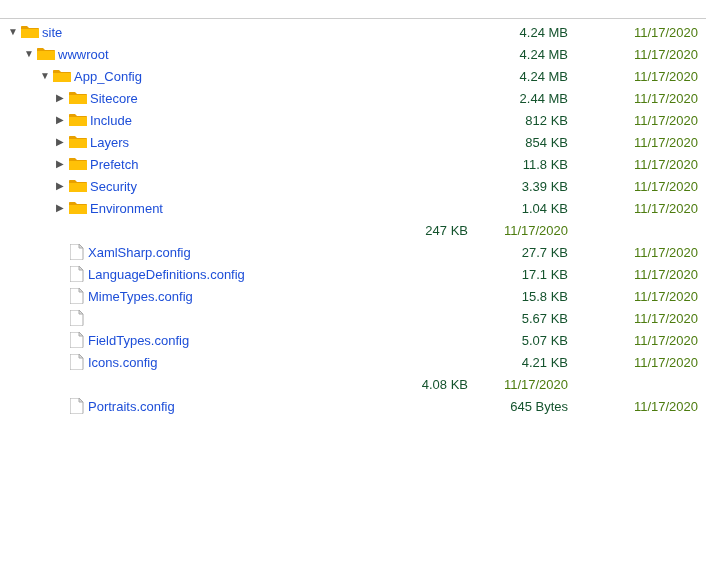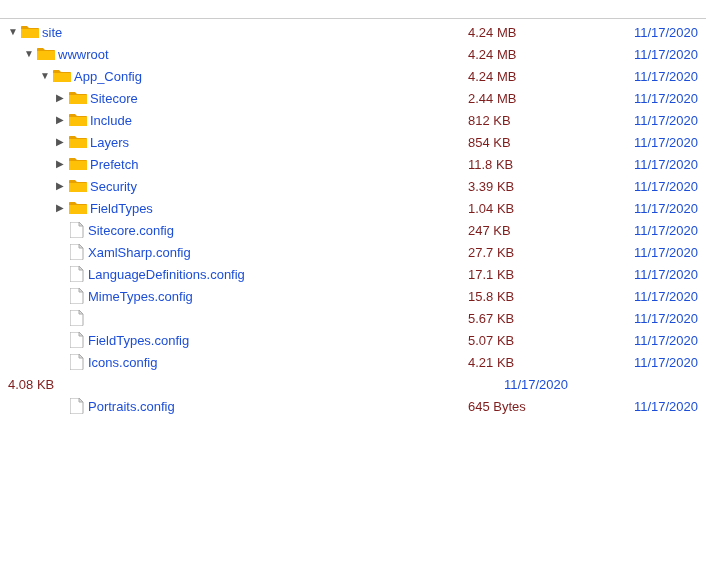--- a/index.html
+++ b/index.html
@@ -32,22 +32,22 @@
       grid-template-columns: 1fr 100px 130px;
       padding: 2px 8px;
       align-items: center;
       min-height: 22px;
     }
     .name-cell {
       display: flex;
       align-items: center;
       gap: 3px;
     }
-    .size-cell { text-align: left; color: #7f1d1d; }
-    .date-cell { text-align: right; color: #1d4ed8; }
+    .size-cell { text-align: right; color: #14532d; }
+    .date-cell { text-align: right; color: #4d7c0f; }
     .toggle {
       display: inline-block;
       width: 10px;
       height: 10px;
       cursor: pointer;
       color: #555;
       font-size: 10px;
       line-height: 10px;
       flex-shrink: 0;
     }
@@ -203,36 +203,26 @@
       </div>
       <div class="file-row">
       <div class="name-cell" style="padding-left:48px">
         <span class="toggle">▶</span>
         <span class="icon-folder">
             <svg width="18" height="14" viewBox="0 0 18 14" fill="none" xmlns="http://www.w3.org/2000/svg">
     <path d="M0 2C0 1.45 0.45 1 1 1H6L8 3H17C17.55 3 18 3.45 18 4V12C18 12.55 17.55 13 17 13H1C0.45 13 0 12.55 0 12V2Z" fill="#E8A000"></path>
     <path d="M0 4H18V12C18 12.55 17.55 13 17 13H1C0.45 13 0 12.55 0 12V4Z" fill="#FFC107"></path>
   </svg>
           </span>
-        <a class="file-name-link">FieldTypes</a>
+        <a class="file-name-link">Environment</a>
       </div>
         <div class="size-cell">1.04 KB</div>
         <div class="date-cell">11/17/2020</div>
       </div>
       <div class="file-row">
-      <div class="name-cell" style="padding-left:48px">
-        <span class="toggle-spacer"></span>
-        <span class="icon-file">
-            <svg width="14" height="16" viewBox="0 0 14 16" fill="none" xmlns="http://www.w3.org/2000/svg">
-    <path d="M1 0H9L13 4V15C13 15.55 12.55 16 12 16H1C0.45 16 0 15.55 0 15V1C0 0.45 0.45 0 1 0Z" fill="white" stroke="#aaa" stroke-width="1"></path>
-    <path d="M9 0L13 4H9V0Z" fill="#ddd" stroke="#aaa" stroke-width="1"></path>
-  </svg>
-          </span>
-        <a class="file-name-link">Sitecore.config</a>
-      </div>
         <div class="size-cell">247 KB</div>
         <div class="date-cell">11/17/2020</div>
       </div>
       <div class="file-row">
       <div class="name-cell" style="padding-left:48px">
         <span class="toggle-spacer"></span>
         <span class="icon-file">
             <svg width="14" height="16" viewBox="0 0 14 16" fill="none" xmlns="http://www.w3.org/2000/svg">
     <path d="M1 0H9L13 4V15C13 15.55 12.55 16 12 16H1C0.45 16 0 15.55 0 15V1C0 0.45 0.45 0 1 0Z" fill="white" stroke="#aaa" stroke-width="1"></path>
     <path d="M9 0L13 4H9V0Z" fill="#ddd" stroke="#aaa" stroke-width="1"></path>

